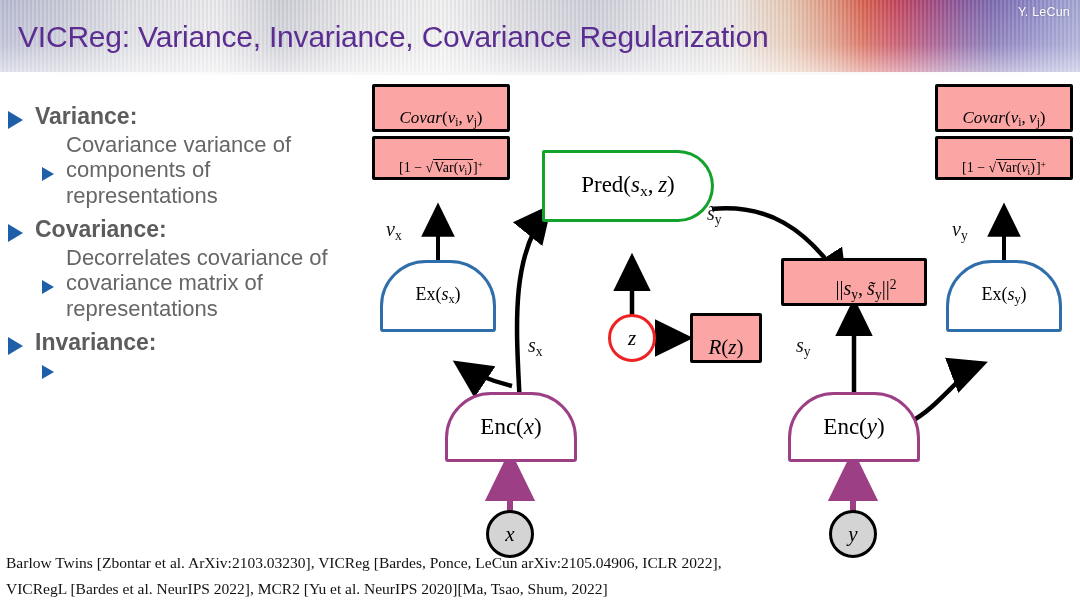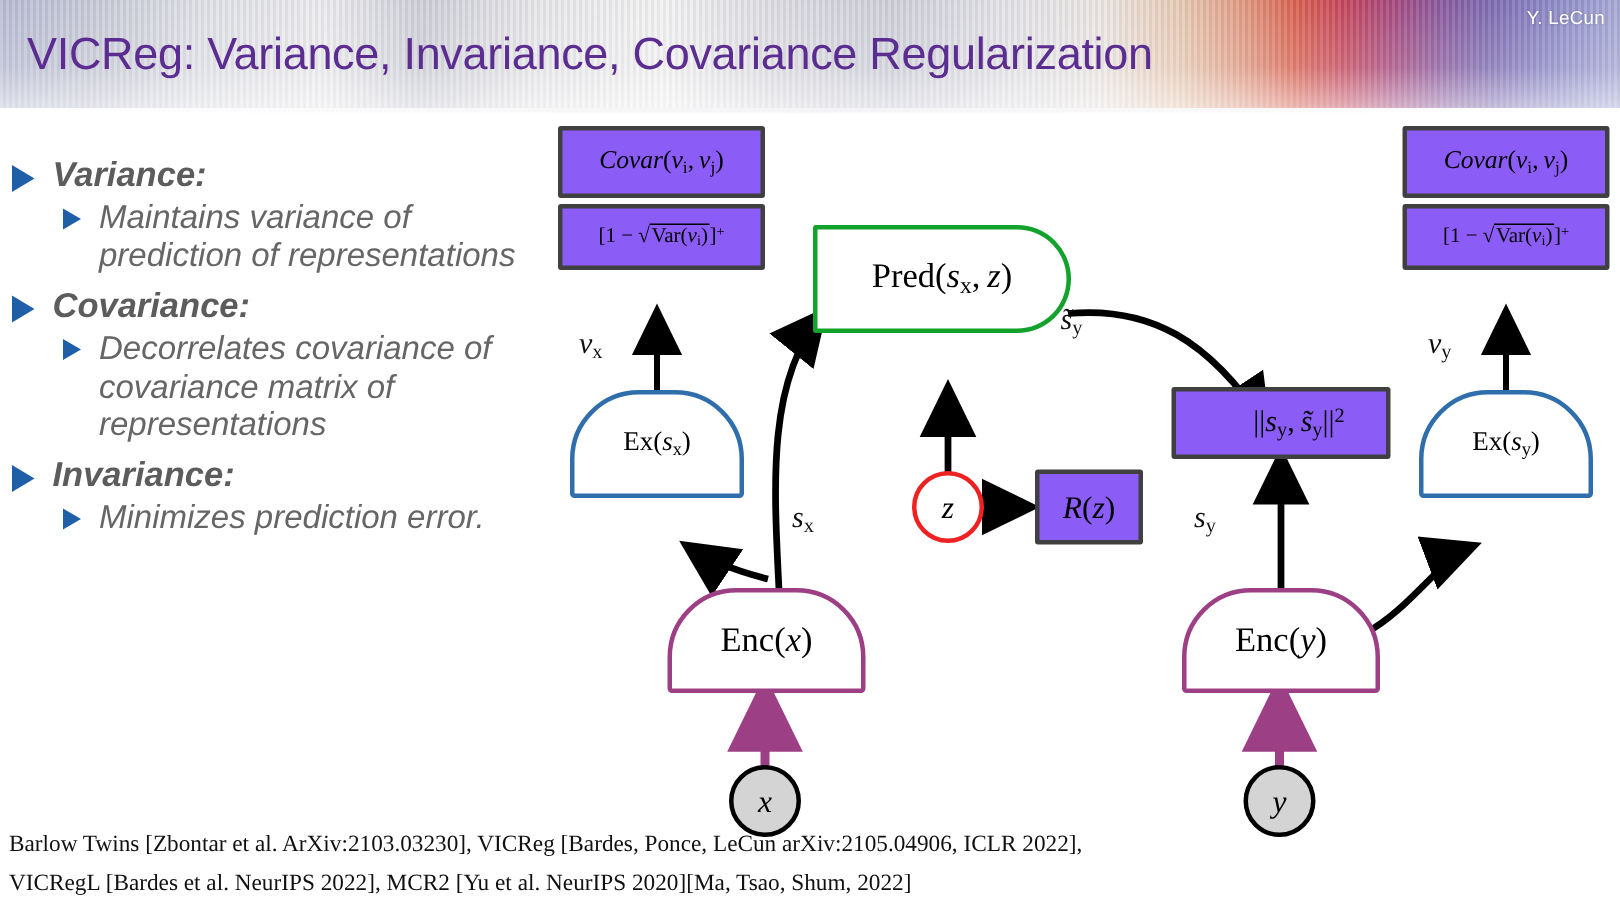--- a/index.html
+++ b/index.html
@@ -79,21 +79,21 @@
     background: linear-gradient(90deg,#ffffff 0%, #f4f4f6 50%, #ffffff 100%);
     z-index: 3;
   }
 
   
   #bullets {
     position: absolute;
     left: 8px; top: 96px;
     width: 360px;
   }
-  .b-row { display: flex; align-items: flex-start; font-style: italic; }
+  .b-row { display: flex; align-items: center; }
   .b-l1 { margin-top: 8px; }
   .b-l2 { margin-top: 2px; margin-left: 34px; }
   .tri {
     width: 0; height: 0;
     border-left: 15px solid #1f5fa8;
     border-top: 9px solid transparent;
     border-bottom: 9px solid transparent;
     flex: 0 0 auto;
     margin-top: 6px;
   }
@@ -130,23 +130,24 @@
     position: absolute;
     display: flex;
     align-items: center;
     justify-content: center;
     font-family: "Liberation Serif", serif;
     color: #000;
     white-space: nowrap;
   }
 
   .mathbox {
-    background: #8b5cf6;
-    border: 3px solid #404040;
+    background: #fca5a5;
+    border: 3px solid #000000;
     border-radius: 2px;
+    align-items: flex-end;
   }
   .node.mathbox { font-size: 17px; }
 
   .domebox {
     background: #ffffff;
     border: 3px solid #2f6eab;
     border-radius: 46px 46px 3px 3px;
     font-size: 18px;
   }
   .encbox {
@@ -210,37 +211,36 @@
 </div>
 <div id="header-rule"></div>
 
 <div id="bullets">
   <div class="b-row b-l1">
     <span class="tri"></span>
     <span class="b-text">Variance:</span>
   </div>
   <div class="b-row b-l2">
     <span class="tri small"></span>
-    <span class="b-text">Maintains variance of prediction of representations</span>
+    <span class="b-text">Covariance variance of components of representations</span>
   </div>
   <div class="b-row b-l1">
     <span class="tri"></span>
     <span class="b-text">Covariance:</span>
   </div>
   <div class="b-row b-l2">
     <span class="tri small"></span>
     <span class="b-text">Decorrelates covariance of covariance matrix of representations</span>
   </div>
   <div class="b-row b-l1">
     <span class="tri"></span>
     <span class="b-text">Invariance:</span>
   </div>
   <div class="b-row b-l2">
     <span class="tri small"></span>
-    <span class="b-text">Minimizes prediction error.</span>
   </div>
 </div>
 
 <div id="diagram">
 
   <svg width="720" height="480" viewBox="0 0 720 480">
     <defs>
       <marker id="ah" markerWidth="9" markerHeight="9" refX="7.2" refY="4.5" orient="auto">
         <path d="M0,0.3 L8.6,4.5 L0,8.7 Z" fill="#000"></path>
       </marker>

